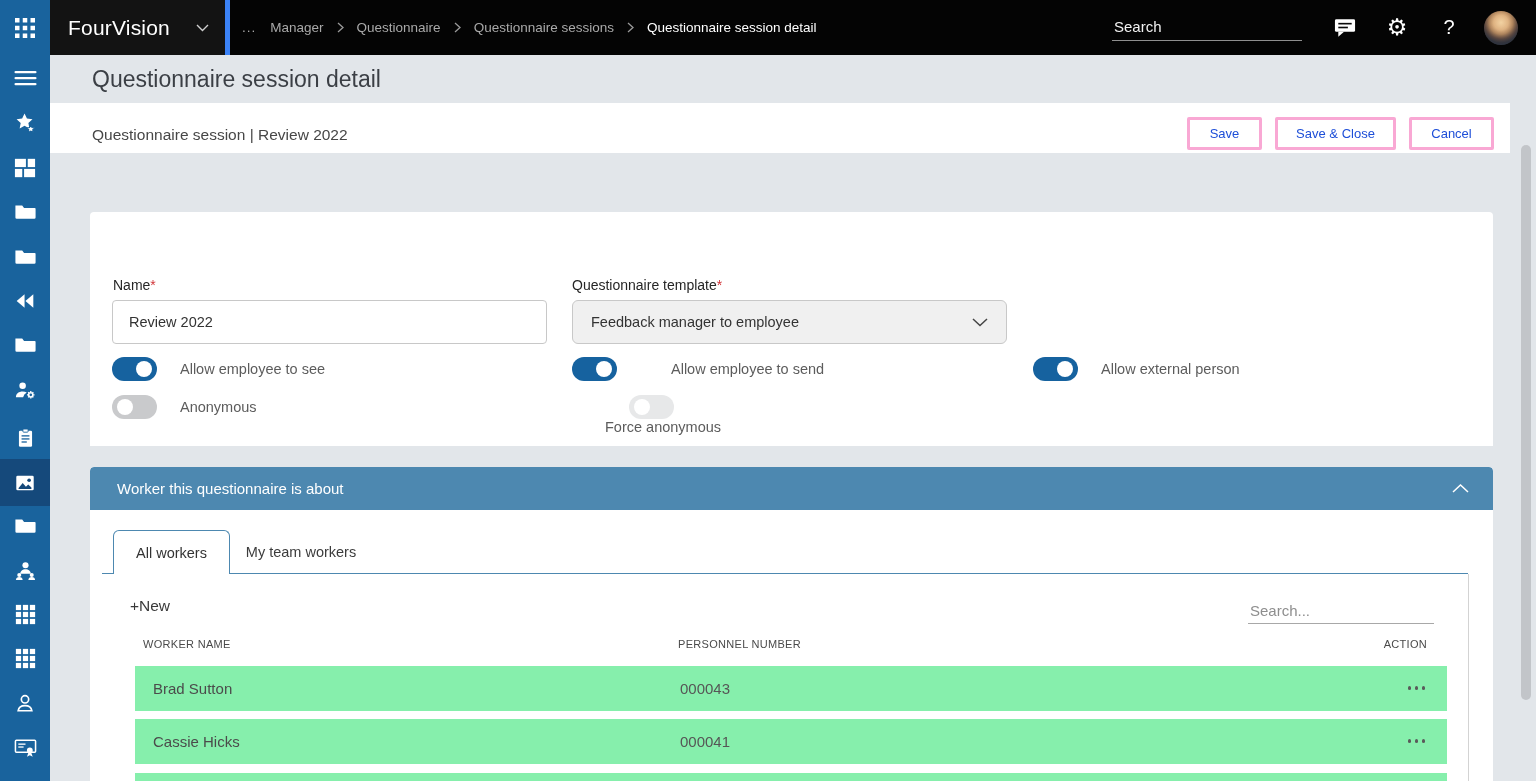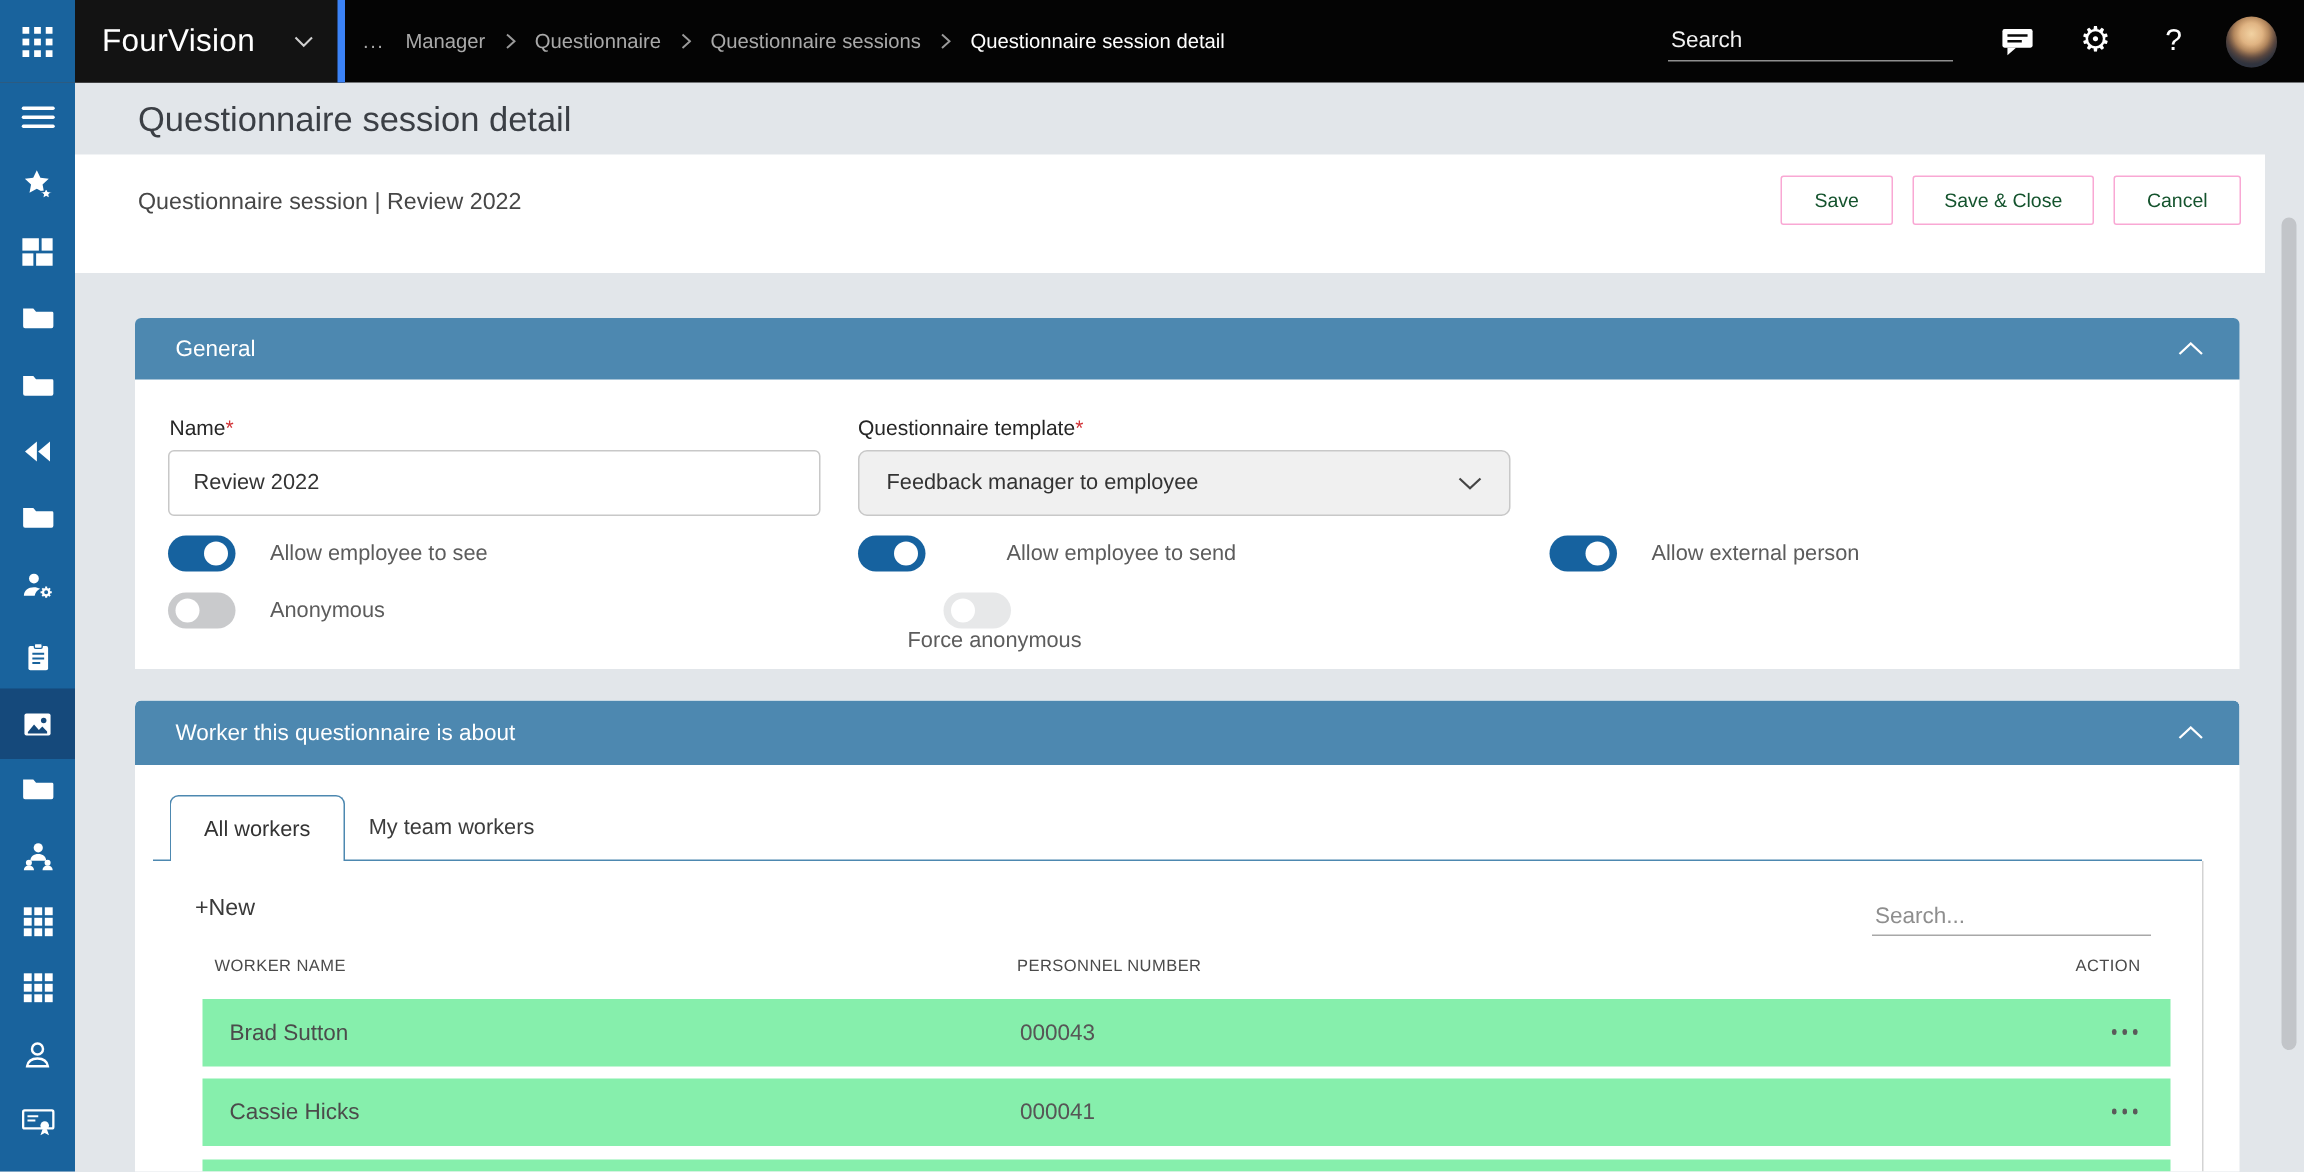--- a/index.html
+++ b/index.html
@@ -32,24 +32,24 @@
     box-shadow: inset 0 -6px 8px rgba(40,60,90,.55); }
 
   
   .sidenav { position:absolute; left:0; top:55px; width:50px; height:726px; background:#19639d; z-index:20; }
   .nav-item { position:absolute; left:0; width:50px; height:44px; display:flex; align-items:center; justify-content:center; cursor:pointer; }
   .nav-item.selected { background:#15497b; height:47px; }
 
   
   .main { position:absolute; left:50px; top:55px; width:1486px; height:726px; background:#e2e6ea; }
   .page-title { position:absolute; left:42px; top:11px; font-size:23px; color:#3b3f45; }
-  .cmdbar { position:absolute; left:0; top:48px; width:1460px; height:79px; background:#ffffff; }
+  .cmdbar { position:absolute; left:0; top:48px; width:1460px; height:50px; background:#ffffff; }
   .record-title { position:absolute; left:42px; top:23px; font-size:15.5px; color:#474747; }
   .cmd-buttons { position:absolute; right:16px; top:14px; display:flex; gap:13px; }
-  .btn { height:33px; background:#fff; border:1px solid #f9a8d4; border-radius:2px; color:#14532d;
+  .btn { height:33px; background:#fff; border:3px solid #f9a8d4; border-radius:2px; color:#1d4ed8;
     font-size:13px; font-family:inherit; padding:0 18px; cursor:pointer; }
   .btn.save { width:75px; } .btn.saveclose { width:121px; } .btn.cancel { width:85px; }
 
   .card { position:absolute; left:40px; width:1403px; background:#fff; border-radius:4px 4px 0 0; }
   .card-header { height:41px; background:#4d88b0; border-radius:4px 4px 0 0; display:flex; align-items:center;
     padding-left:27px; color:#fff; font-size:15px; position:relative; }
   .collapse-btn { position:absolute; right:24px; top:0; height:100%; display:flex; align-items:center; cursor:pointer; }
 
   .card-general { top:157px; height:234px; }
   .field-label { position:absolute; font-size:14px; color:#262626; }
@@ -314,28 +314,20 @@
   <div class="cmdbar">
     <div class="record-title">Questionnaire session | Review 2022</div>
     <div class="cmd-buttons">
       <button class="btn save">Save</button>
       <button class="btn saveclose">Save &amp; Close</button>
       <button class="btn cancel">Cancel</button>
     </div>
   </div>
 
   <div class="card card-general">
-    <div class="card-header">
-      <span>General</span>
-      <span class="collapse-btn">
-        <svg width="17" height="9" viewBox="0 0 17 9">
-          <polyline points="1,8 8.5,1 16,8" fill="none" stroke="#fff" stroke-width="1.5"></polyline>
-        </svg>
-      </span>
-    </div>
 
     <div class="field-label" style="left:23px; top:65px;">
       <span>Name</span><span class="req">*</span>
     </div>
     <input class="text-input" style="left: 22px; top: 88px;" value="Review 2022">
 
     <div class="field-label" style="left:482px; top:65px;">
       <span>Questionnaire template</span><span class="req">*</span>
     </div>
     <div class="dropdown" style="left:482px; top:88px;">

